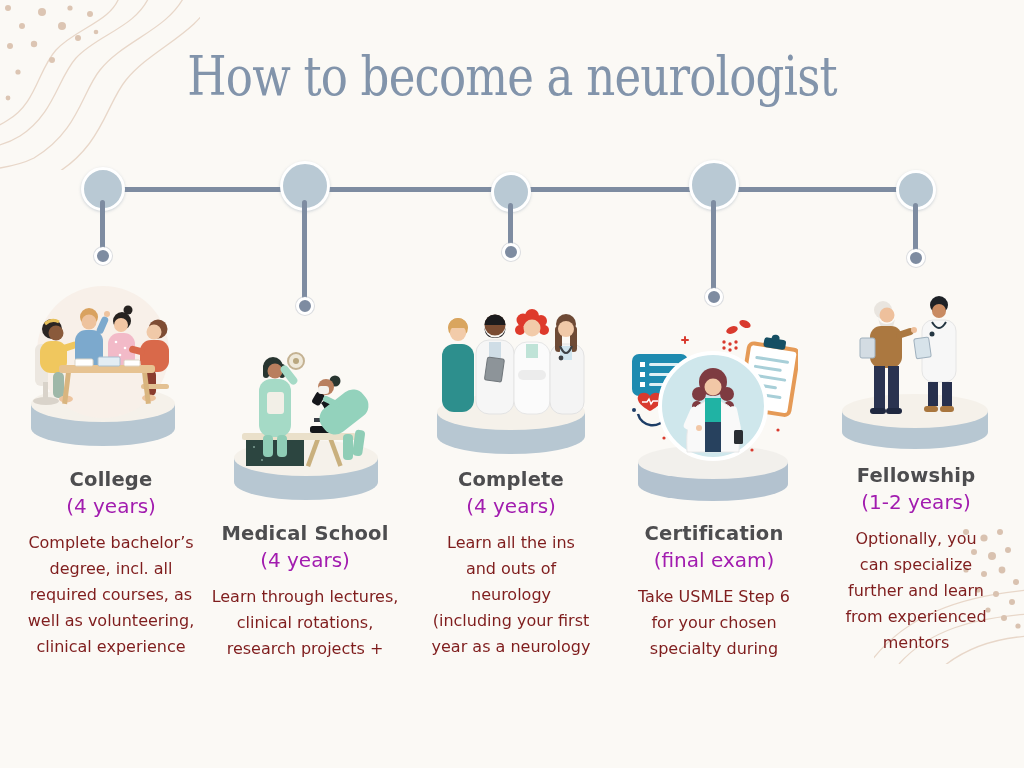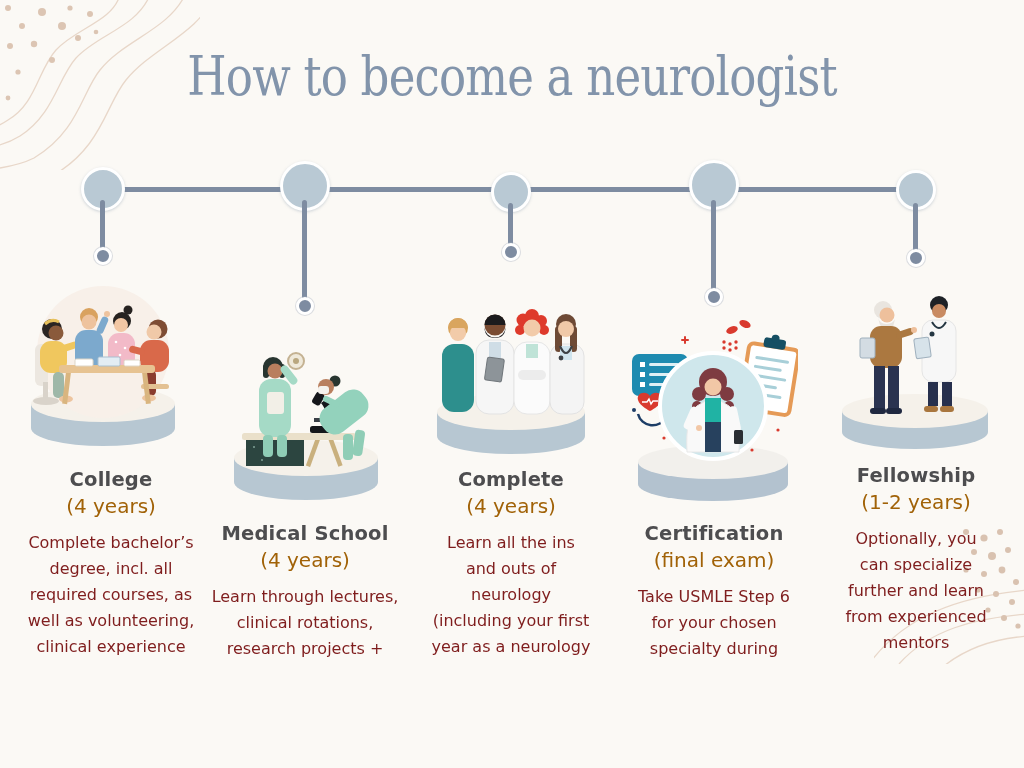--- a/index.html
+++ b/index.html
@@ -36,21 +36,21 @@
   .i3{left:430px;top:288px;width:162px;height:170px;}
   .i4{left:628px;top:310px;width:170px;height:194px;}
   .i5{left:836px;top:280px;width:158px;height:172px;}
   .step-text{position:absolute;text-align:center;}
   .t1{left:26px;top:468px;width:170px;}
   .t2{left:211px;top:522px;width:188px;}
   .t3{left:431px;top:468px;width:160px;}
   .t4{left:626px;top:522px;width:176px;text-align:center;}
   .t5{left:840px;top:464px;width:152px;}
   .step-title{margin:0;font-size:19.5px;font-weight:700;color:#4d4d4f;letter-spacing:.2px;}
-  .step-duration{margin-top:3px;font-size:20px;color:#a16207;}
+  .step-duration{margin-top:3px;font-size:20px;color:#a21caf;}
   .step-desc{margin:12px 0 0;font-size:16px;line-height:1.62;color:#7f1d1d;}
 </style>
 </head>
 <body>
 
 <div class="canvas">
 
   <svg class="decor tl" width="200" height="170" viewBox="0 0 200 170">
     <g stroke="#e8d7c9" stroke-width="1.3" fill="none">
       <path d="M120,-5 C112,22 76,28 56,50 C38,70 36,104 8,120 C2,124 -2,126 -6,128"></path>

